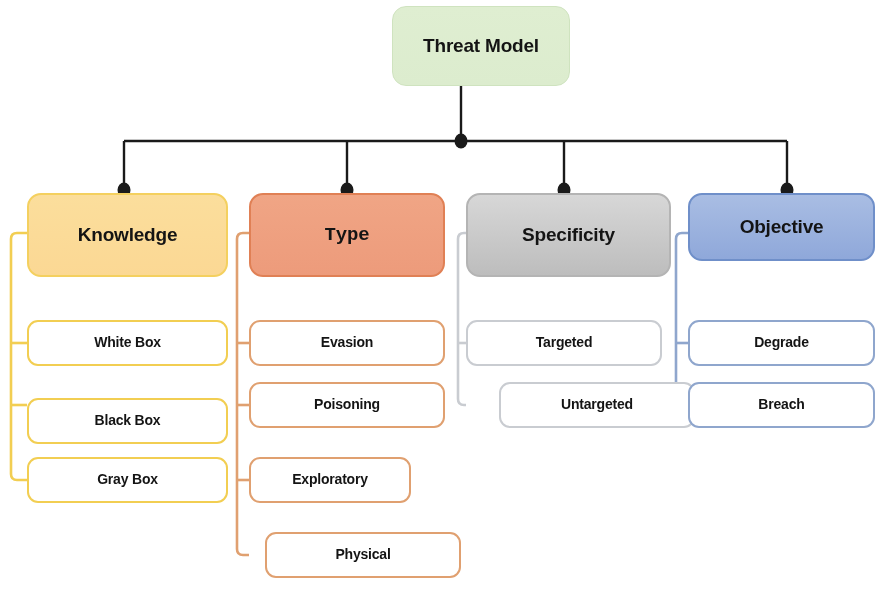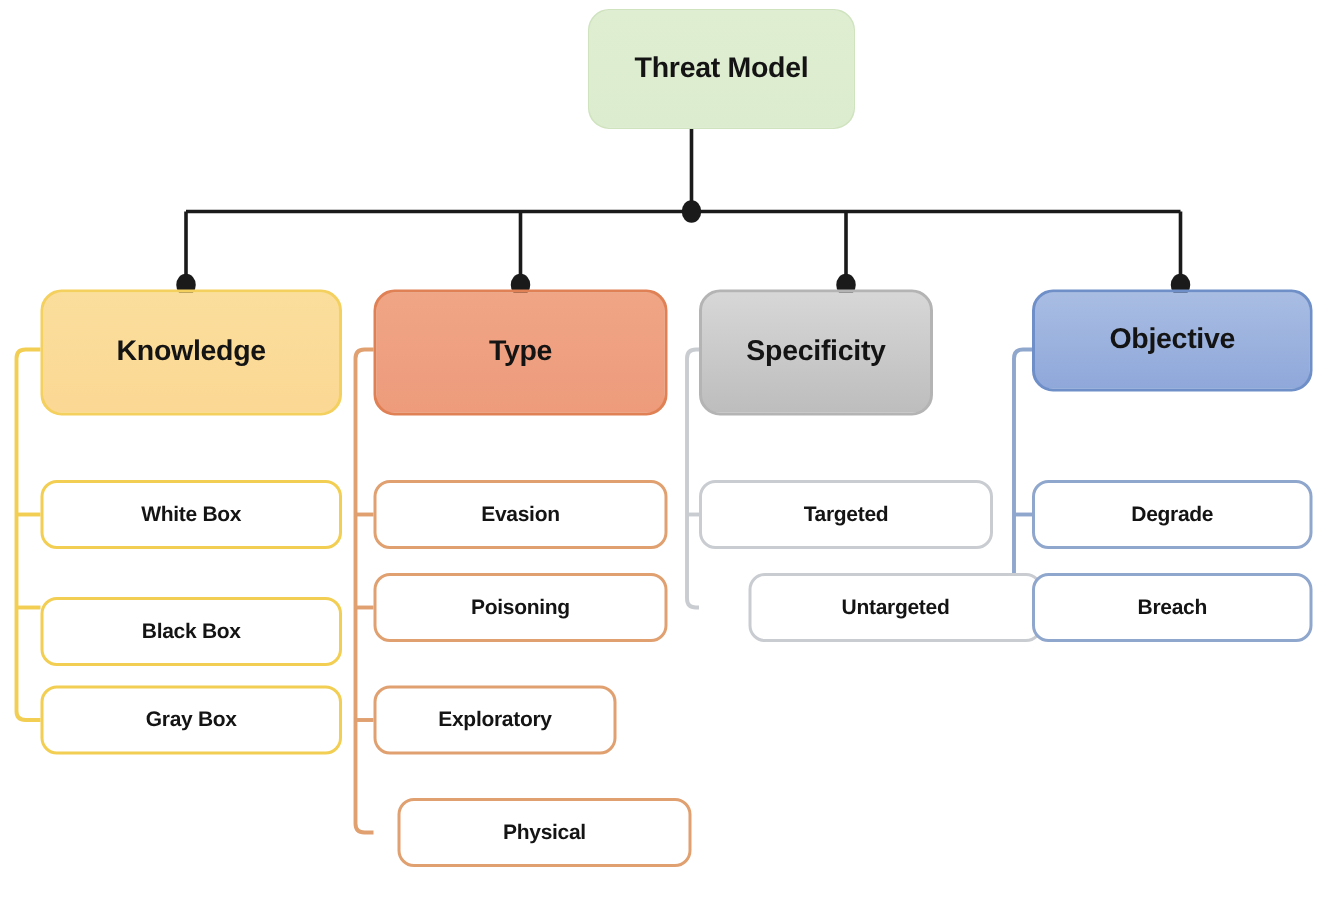--- a/index.html
+++ b/index.html
@@ -140,37 +140,37 @@
   <div class="node leaf c-know-leaf" style="left:27px; top:320px; width:201px; height:46px;">
     <span>White Box</span>
   </div>
   <div class="node leaf c-know-leaf" style="left:27px; top:382px; width:201px; height:46px;margin-top:16px;">
     <span>Black Box</span>
   </div>
   <div class="node leaf c-know-leaf" style="left:27px; top:457px; width:201px; height:46px;">
     <span>Gray Box</span>
   </div>
 
-  <div class="node header c-type-head" style="left:249px; top:193px; width:196px; height:84px;">
+  <div class="node header c-type-head" style="left:249px; top:193px; width:196px; height:84px;font-family:Liberation Mono, monospace;">
     <span>Type</span>
   </div>
   <div class="node leaf c-type-leaf" style="left:249px; top:320px; width:196px; height:46px;">
     <span>Evasion</span>
   </div>
   <div class="node leaf c-type-leaf" style="left:249px; top:382px; width:196px; height:46px;">
     <span>Poisoning</span>
   </div>
   <div class="node leaf c-type-leaf" style="left:249px; top:457px; width:162px; height:46px;">
     <span>Exploratory</span>
   </div>
   <div class="node leaf c-type-leaf" style="left:249px; top:532px; width:196px; height:46px;margin-left:16px;">
     <span>Physical</span>
   </div>
 
-  <div class="node header c-spec-head" style="left:466px; top:193px; width:156px; height:84px;">
+  <div class="node header c-spec-head" style="left:466px; top:193px; width:205px; height:84px;">
     <span>Specificity</span>
   </div>
   <div class="node leaf c-spec-leaf" style="left:466px; top:320px; width:196px; height:46px;">
     <span>Targeted</span>
   </div>
   <div class="node leaf c-spec-leaf" style="left:466px; top:382px; width:196px; height:46px;margin-left:33px;">
     <span>Untargeted</span>
   </div>
 
   <div class="node header c-obj-head" style="left:688px; top:193px; width:187px; height:68px;">

